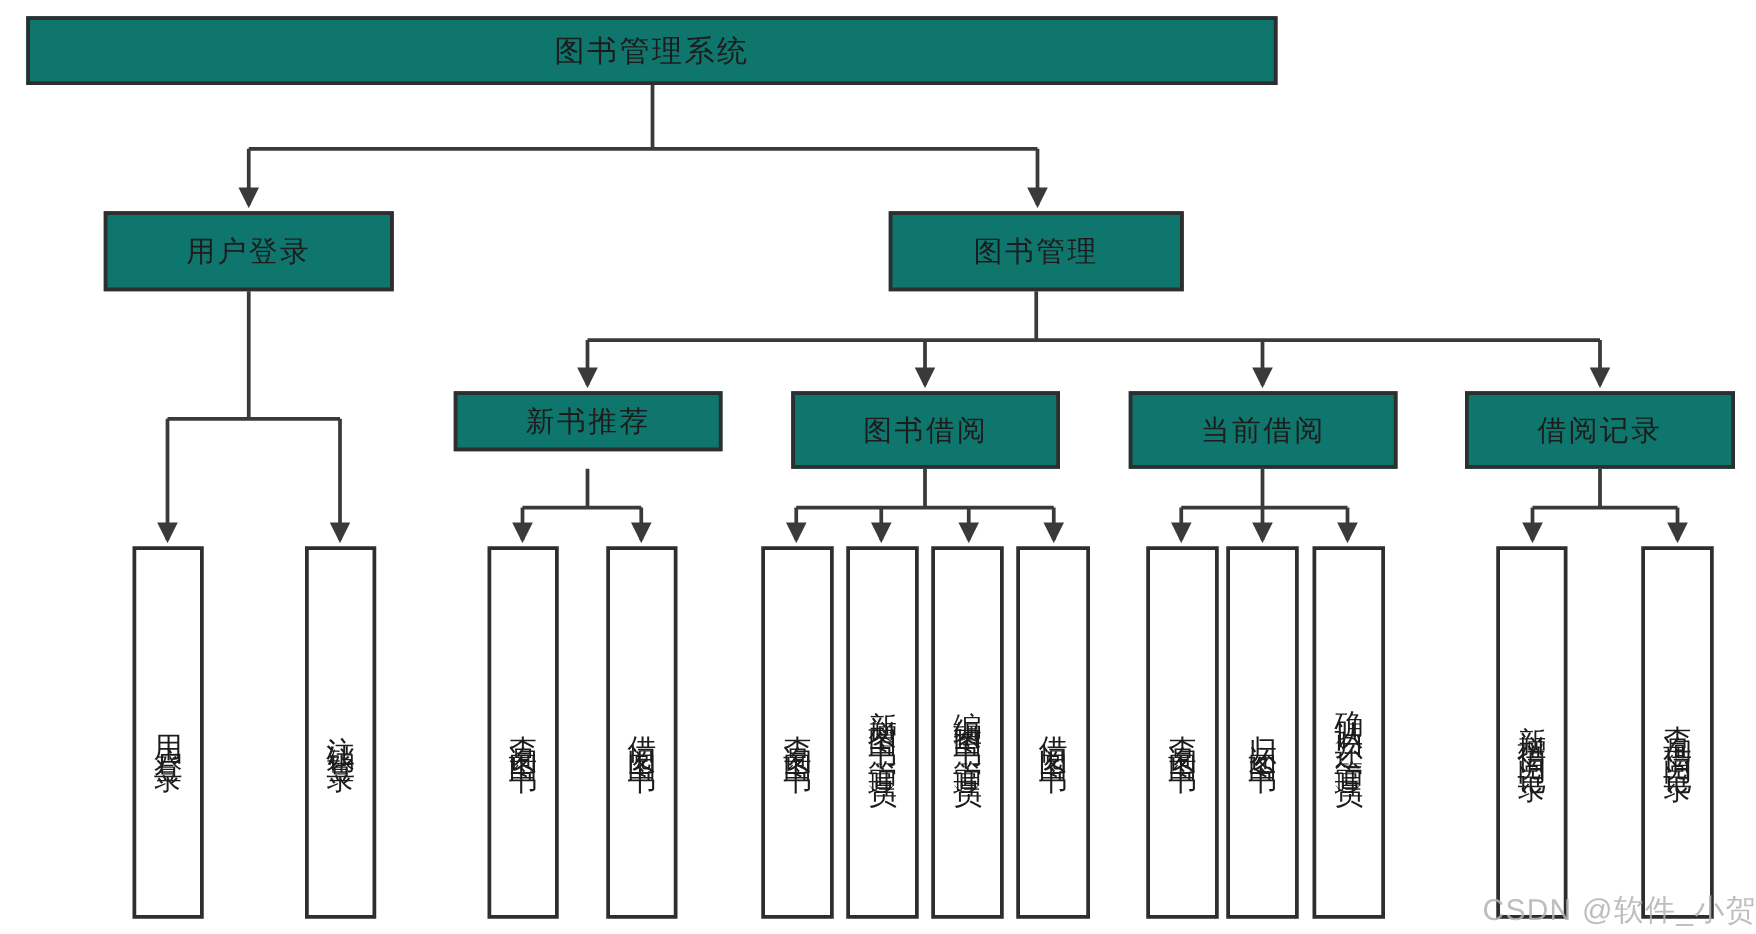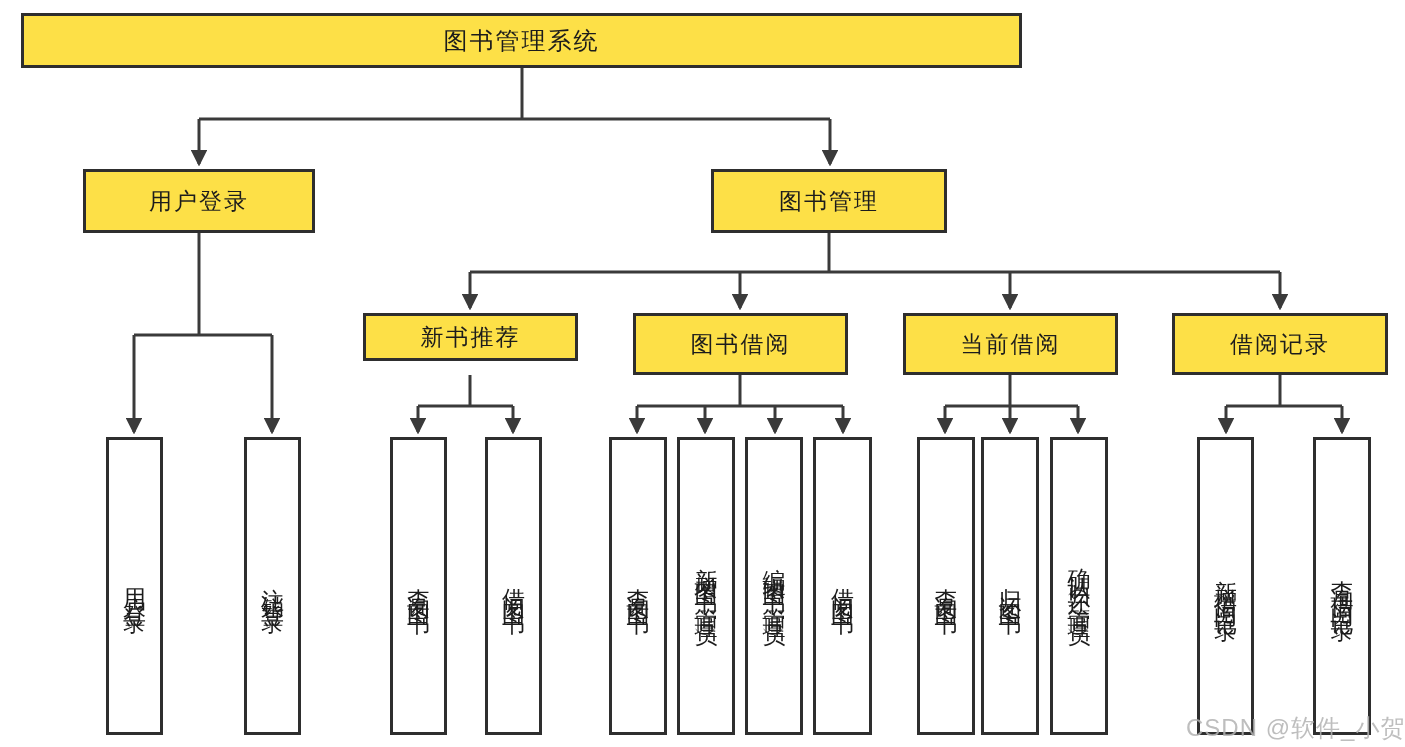--- a/index.html
+++ b/index.html
@@ -8,21 +8,21 @@
     width:1405px;height:747px;
     background:#ffffff;
     font-family:"Liberation Sans", sans-serif;
     overflow:hidden;
   }
   .connectors{position:absolute;left:0;top:0;width:1405px;height:747px;}
   .node{
     position:absolute;
     box-sizing:border-box;
     border:3px solid #2e2e2e;
-    background:#fde047;
+    background:#0f766e;
     display:flex;align-items:center;justify-content:center;
     font-size:23px;letter-spacing:2px;color:#1c1c1c;
     white-space:nowrap;
   }
   .node.root{font-size:24px;}
   .vnode{
     position:absolute;
     box-sizing:border-box;
     border:3px solid #2e2e2e;
     background:#ffffff;

